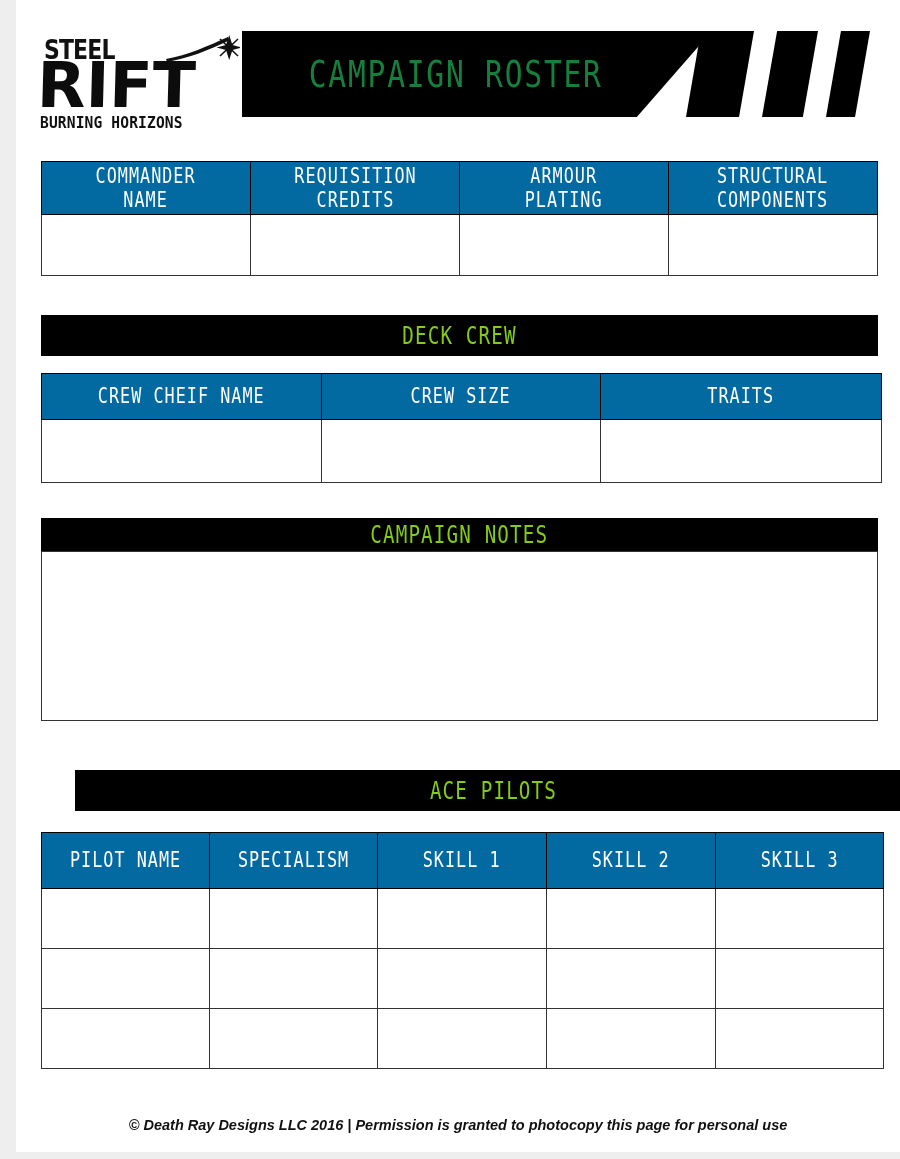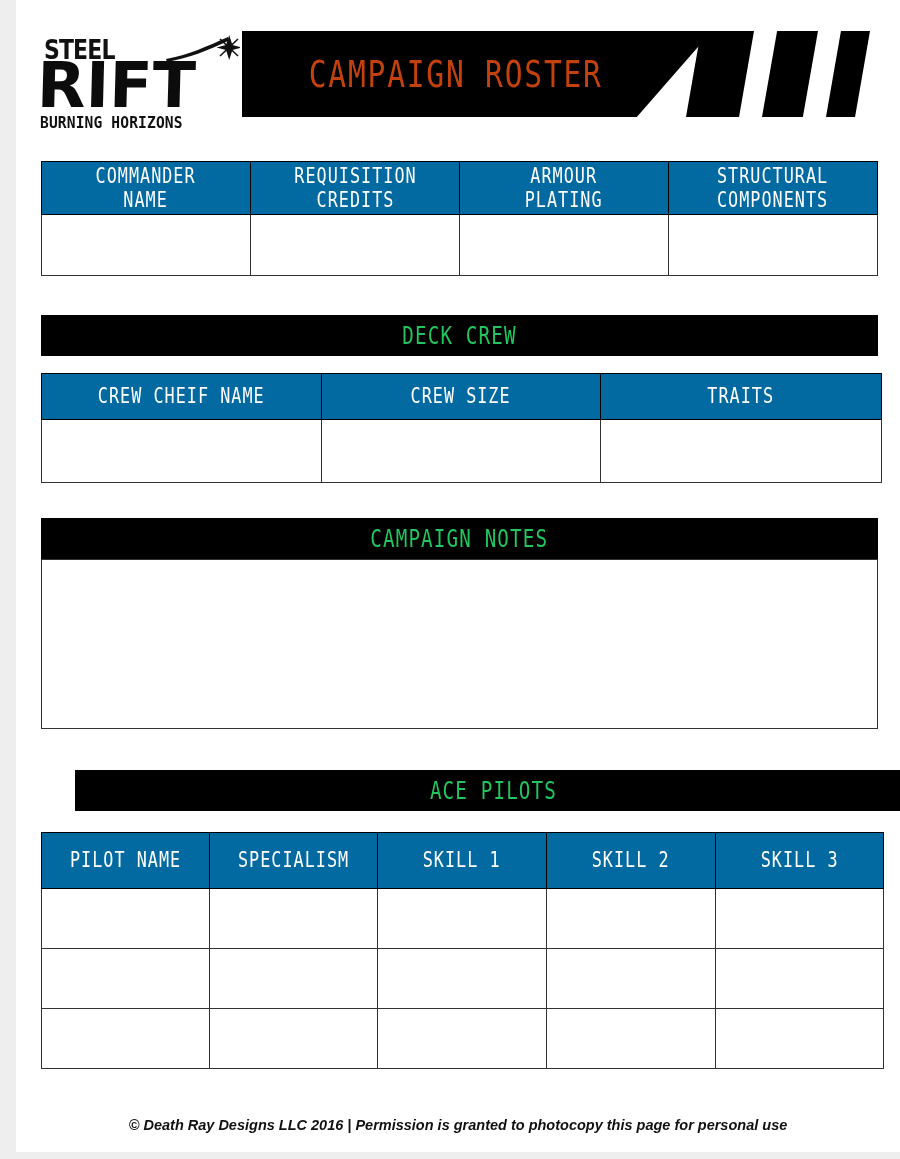--- a/index.html
+++ b/index.html
@@ -116,21 +116,21 @@
   }
   .banner-title {
     position: absolute;
     left: 30px;
     top: 0;
     width: 400px;
     height: 86px;
     display: flex;
     align-items: center;
     justify-content: flex-start;
-    color: #c2410c;
+    color: #15803d;
     font-size: 37px;
   }
   .slash {
     position: absolute;
     top: 0;
     height: 86px;
     background: #000000;
   }
   .slash-a { left: 444px; width: 68px; clip-path: polygon(22% 0, 100% 0, 78% 100%, 0 100%); }
   .slash-b { left: 520px; width: 56px; clip-path: polygon(27% 0, 100% 0, 73% 100%, 0 100%); }
@@ -138,21 +138,21 @@
 
   
   .sheet {
     position: absolute;
     left: 25px;
     width: 837px;
   }
 
   .bar {
     background: #000000;
-    color: #22c55e;
+    color: #84cc16;
     display: flex;
     align-items: center;
     justify-content: center;
     box-sizing: border-box;
   }
   .bar .techno { font-size: 24px; }
 
   table.grid {
     border-collapse: collapse;
     table-layout: fixed;
@@ -289,21 +289,21 @@
         <tr>
           <td style="height:62px;"></td>
           <td style="height:62px;"></td>
           <td style="height:62px;"></td>
         </tr>
       </tbody>
     </table>
   </div>
 
   <div class="sheet" style="top:518px;">
-    <div class="bar" style="height:41px;">
+    <div class="bar" style="height:33px;">
       <span class="techno">CAMPAIGN NOTES</span>
     </div>
     <div class="notes-box" style="height:170px;"></div>
   </div>
 
   <div class="sheet" style="top:770px;margin-left:34px;">
     <div class="bar" style="height:41px;">
       <span class="techno">ACE PILOTS</span>
     </div>
   </div>

